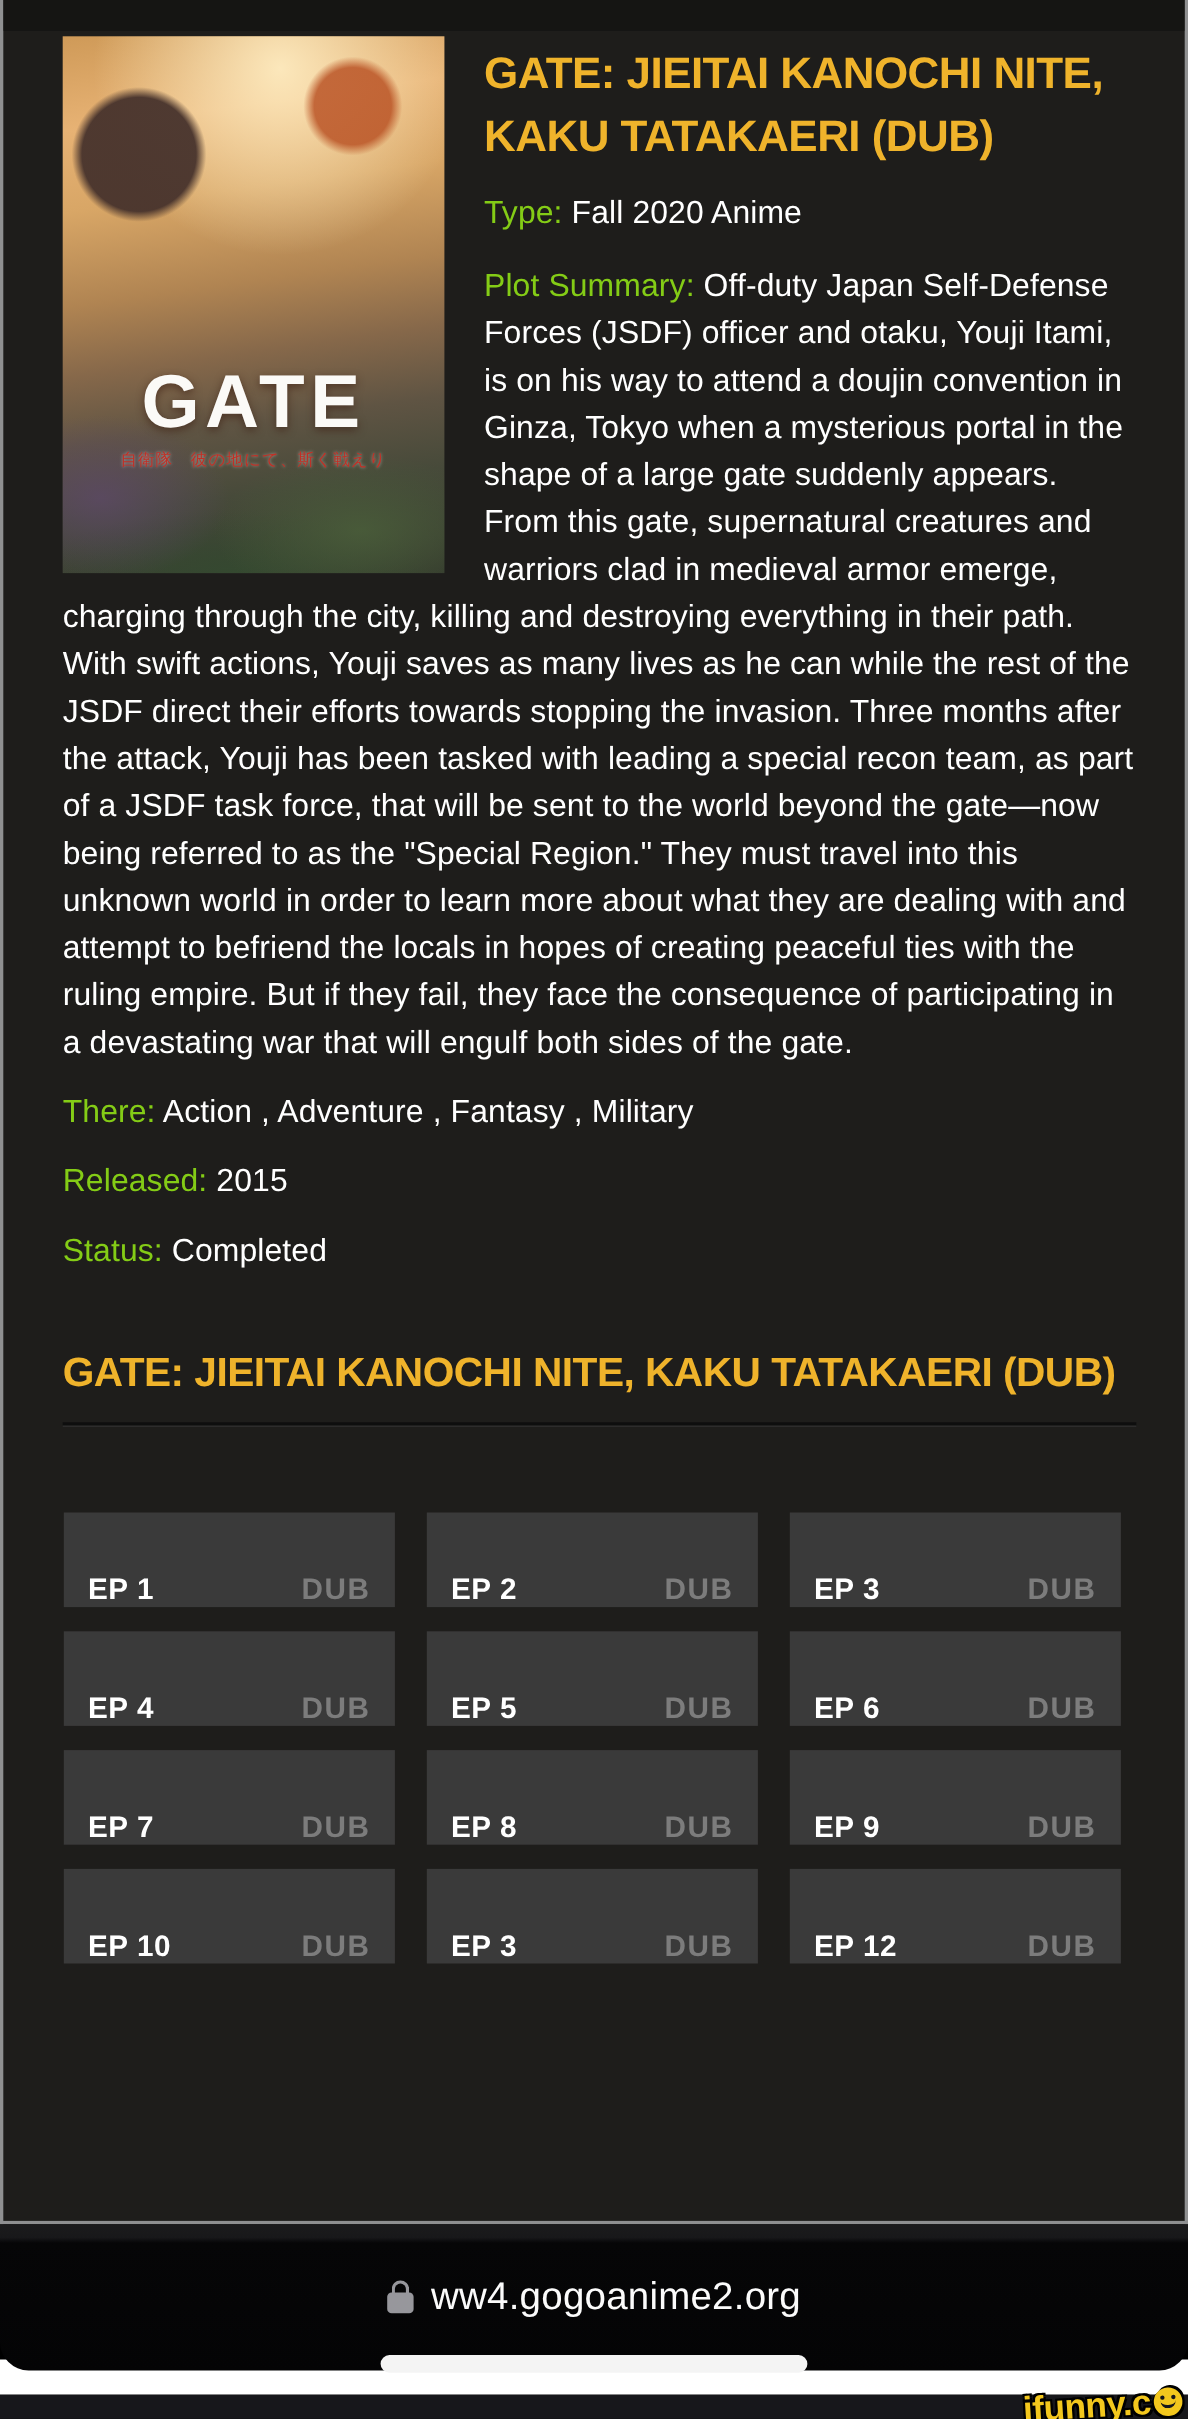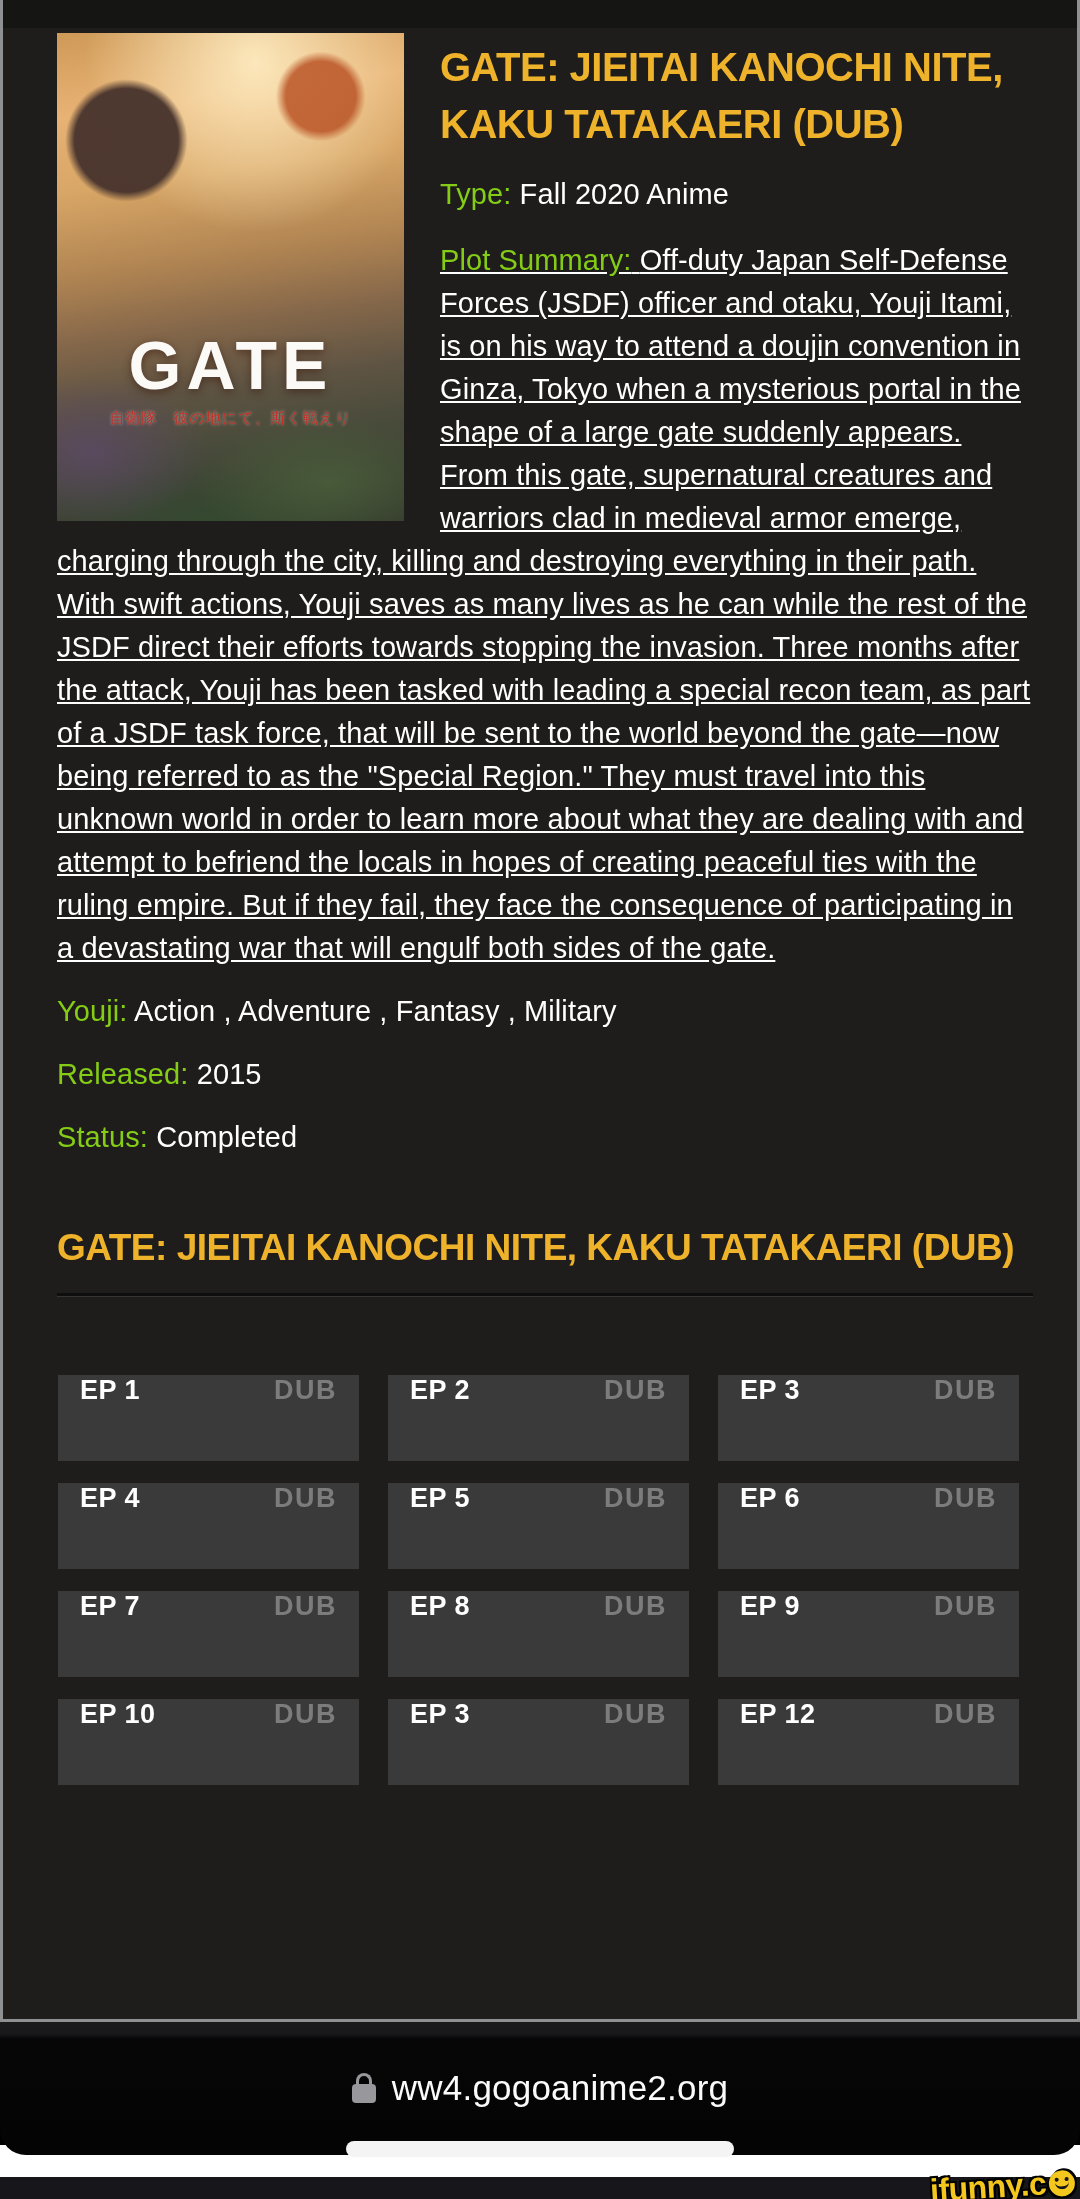--- a/index.html
+++ b/index.html
@@ -23,29 +23,29 @@
       radial-gradient(ellipse 55% 20% at 78% 92%, rgba(74,94,58,.85), transparent 70%),
       radial-gradient(ellipse 70% 16% at 45% 100%, rgba(52,74,48,.9), transparent 75%),
       linear-gradient(172deg,#cf9a58 0%,#e7b274 16%,#d8a666 30%,#b08452 46%,#86684a 58%,#5f5443 70%,#474a3a 82%,#343a2d 100%);}
   .poster-big{position:absolute;left:0;right:0;top:60%;text-align:center;font-size:68px;font-weight:800;
       color:#fbfaf7;letter-spacing:5px;text-shadow:0 3px 8px rgba(60,30,20,.65);}
   .poster-tag{position:absolute;left:0;right:0;top:77%;text-align:center;font-size:15px;color:#c03026;
       text-shadow:0 0 3px rgba(255,255,255,.55);letter-spacing:1px;}
 
   .title{color:#efb32b;font-size:40px;line-height:57px;font-weight:bold;margin:6px 0 0;letter-spacing:-.5px;}
   .meta{font-size:29px;line-height:43px;color:#fff;margin:20px 0;letter-spacing:.1px;}
-  .meta.plot{margin-top:23px;text-decoration:underline;}
+  .meta.plot{margin-top:23px;}
   .lbl{color:#84cc16;}
 
   .ep-heading{clear:both;color:#efb32b;font-size:37px;line-height:46px;font-weight:bold;
       margin:66px 0 0;white-space:nowrap;letter-spacing:-.5px;}
   .divider{height:0;border:0;border-top:3px solid #0e0e0e;border-bottom:1px solid #343434;margin:22px 0 0;}
 
   .grid{display:grid;grid-template-columns:repeat(3,1fr);gap:22px 29px;padding:0 58px 0 55px;margin-top:78px;}
-  .cell{height:86px;background:#3a3a3a;display:flex;align-items:flex-start;justify-content:space-between;
+  .cell{height:86px;background:#3a3a3a;display:flex;align-items:flex-end;justify-content:space-between;
         padding:0 22px;box-sizing:border-box;cursor:pointer;}
   .cell .ep{color:#ffffff;font-size:27px;font-weight:700;letter-spacing:.5px;}
   .cell .dub{color:#7c7c7c;font-size:27px;font-weight:700;letter-spacing:1.5px;}
 
   
   .white-under{position:absolute;left:0;top:2145px;width:1080px;height:32px;background:#ffffff;}
   .safari{position:absolute;left:0;top:2022px;width:1080px;height:133px;
       background:linear-gradient(180deg,#1b1b1c 0px,#18181a 12px,#060607 17px,#040405 100%);
       border-radius:0 0 26px 26px;z-index:2;}
   .urlrow{position:absolute;top:46px;left:0;width:100%;display:flex;justify-content:center;
@@ -81,21 +81,21 @@
         <div class="poster-big">GATE</div>
         <div class="poster-tag">自衛隊　彼の地にて、斯く戦えり</div>
       </div>
 
       <h1 class="title">GATE: JIEITAI KANOCHI NITE, KAKU TATAKAERI (DUB)</h1>
 
       <p class="meta"><span class="lbl">Type:</span> <span>Fall 2020 Anime</span></p>
 
       <p class="meta plot"><span class="lbl">Plot Summary:</span> <span>Off-duty Japan Self-Defense Forces (JSDF) officer and otaku, Youji Itami, is on his way to attend a doujin convention in Ginza, Tokyo when a mysterious portal in the shape of a large gate suddenly appears. From this gate, supernatural creatures and warriors clad in medieval armor emerge, charging through the city, killing and destroying everything in their path. With swift actions, Youji saves as many lives as he can while the rest of the JSDF direct their efforts towards stopping the invasion. Three months after the attack, Youji has been tasked with leading a special recon team, as part of a JSDF task force, that will be sent to the world beyond the gate—now being referred to as the "Special Region." They must travel into this unknown world in order to learn more about what they are dealing with and attempt to befriend the locals in hopes of creating peaceful ties with the ruling empire. But if they fail, they face the consequence of participating in a devastating war that will engulf both sides of the gate.</span></p>
 
-      <p class="meta"><span class="lbl">Youji:</span> <span>Action , Adventure , Fantasy , Military</span></p>
+      <p class="meta"><span class="lbl">There:</span> <span>Action , Adventure , Fantasy , Military</span></p>
 
       <p class="meta"><span class="lbl">Released:</span> <span>2015</span></p>
 
       <p class="meta"><span class="lbl">Status:</span> <span>Completed</span></p>
 
 
       <h2 class="ep-heading">GATE: JIEITAI KANOCHI NITE, KAKU TATAKAERI (DUB)</h2>
       <hr class="divider">
     </div>
 

